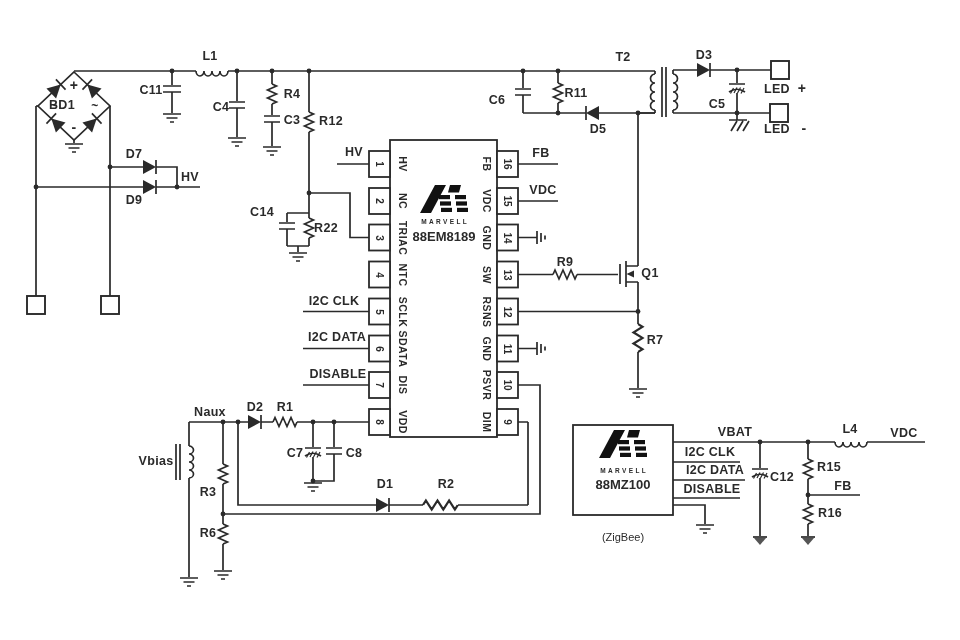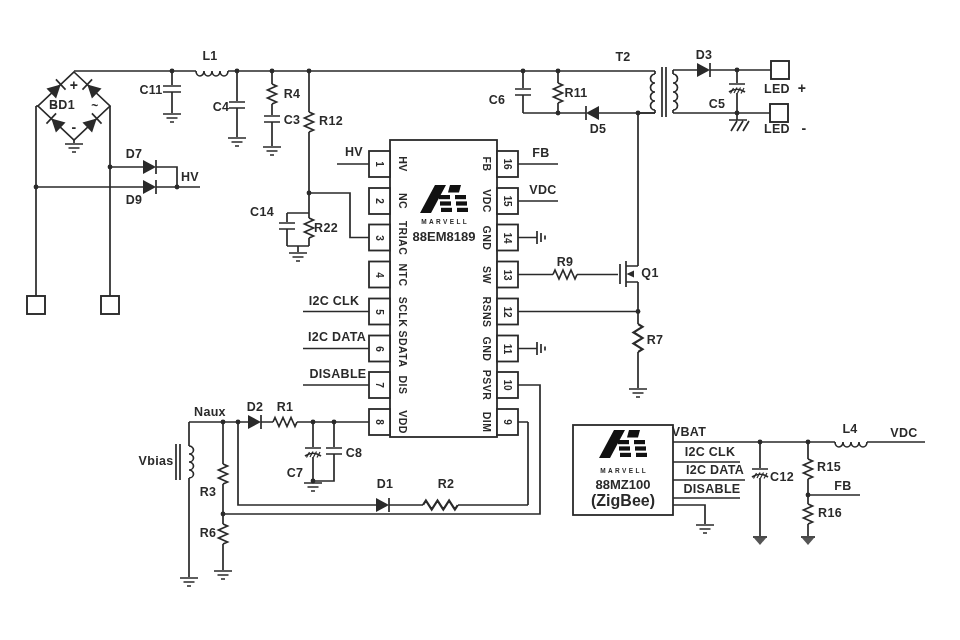--- a/index.html
+++ b/index.html
@@ -8,21 +8,21 @@
   .stage svg{position:absolute;left:0;top:0;}
   .lbl{position:absolute;transform:translate(-50%,-50%);font-size:12.5px;font-weight:bold;
     white-space:nowrap;letter-spacing:.3px;}
   .vt{position:absolute;writing-mode:vertical-rl;text-orientation:mixed;
     transform:translate(-50%,-50%);font-weight:bold;white-space:nowrap;}
   .pname{font-size:10.5px;letter-spacing:.5px;}
   .pnum{font-size:10px;}
   .brand{position:absolute;transform:translate(-50%,-50%);font-size:6.5px;font-weight:bold;
     letter-spacing:2.4px;padding-left:2.4px;white-space:nowrap;}
   .part{position:absolute;transform:translate(-50%,-50%);font-size:13px;font-weight:bold;white-space:nowrap;}
-  .sub{position:absolute;transform:translate(-50%,-50%);font-size:16px;font-weight:bold;white-space:nowrap;}
+  .sub{position:absolute;transform:translate(-50%,-50%);font-size:11px;font-weight:normal;white-space:nowrap;margin-top:36px;}
   .sign{font-size:14px;}
   .tild{font-size:12px;}
 </style>
 </head>
 <body>
 
 <div class="stage">
 
 <svg width="960" height="640" viewBox="0 0 960 640">
   <defs>
@@ -275,21 +275,21 @@
 <span class="lbl" style="left:598px;top:129px">D5</span>
 <span class="lbl" style="left:623px;top:57px">T2</span>
 <span class="lbl" style="left:704px;top:55px">D3</span>
 <span class="lbl" style="left:717px;top:104px">C5</span>
 <span class="lbl" style="left:565px;top:262px">R9</span>
 <span class="lbl" style="left:650px;top:273px">Q1</span>
 <span class="lbl" style="left:655px;top:340px">R7</span>
 <span class="lbl" style="left:156px;top:461px">Vbias</span>
 <span class="lbl" style="left:255px;top:407px">D2</span>
 <span class="lbl" style="left:285px;top:407px">R1</span>
-<span class="lbl" style="left:295px;top:473px">C7</span>
+<span class="lbl" style="left:295px;top:453px">C7</span>
 <span class="lbl" style="left:354px;top:453px">C8</span>
 <span class="lbl" style="left:208px;top:492px">R3</span>
 <span class="lbl" style="left:208px;top:533px">R6</span>
 <span class="lbl" style="left:385px;top:484px">D1</span>
 <span class="lbl" style="left:446px;top:484px">R2</span>
 <span class="lbl" style="left:782px;top:477px">C12</span>
 <span class="lbl" style="left:829px;top:467px">R15</span>
 <span class="lbl" style="left:830px;top:513px">R16</span>
 <span class="lbl" style="left:850px;top:429px">L4</span>
 
@@ -344,18 +344,18 @@
 <span class="vt pname" style="left:487px;top:237.5px">GND</span>
 <span class="vt pname" style="left:487px;top:274.5px">SW</span>
 <span class="vt pname" style="left:487px;top:311.5px">RSNS</span>
 <span class="vt pname" style="left:487px;top:348.5px">GND</span>
 <span class="vt pname" style="left:487px;top:385px">PSVR</span>
 <span class="vt pname" style="left:487px;top:422px">DIM</span>
 
 <span class="brand" style="left:623px;top:470px">MARVELL</span>
 <span class="part" style="left:623px;top:484px">88MZ100</span>
 <span class="sub" style="left:623px;top:501px">(ZigBee)</span>
-<span class="lbl" style="left:689px;top:432px">VBAT</span>
+<span class="lbl" style="left:735px;top:432px">VBAT</span>
 <span class="lbl" style="left:710px;top:452px">I2C CLK</span>
 <span class="lbl" style="left:715px;top:470px">I2C DATA</span>
 <span class="lbl" style="left:712px;top:489px">DISABLE</span>
 
 </div>
 
 </body></html>

